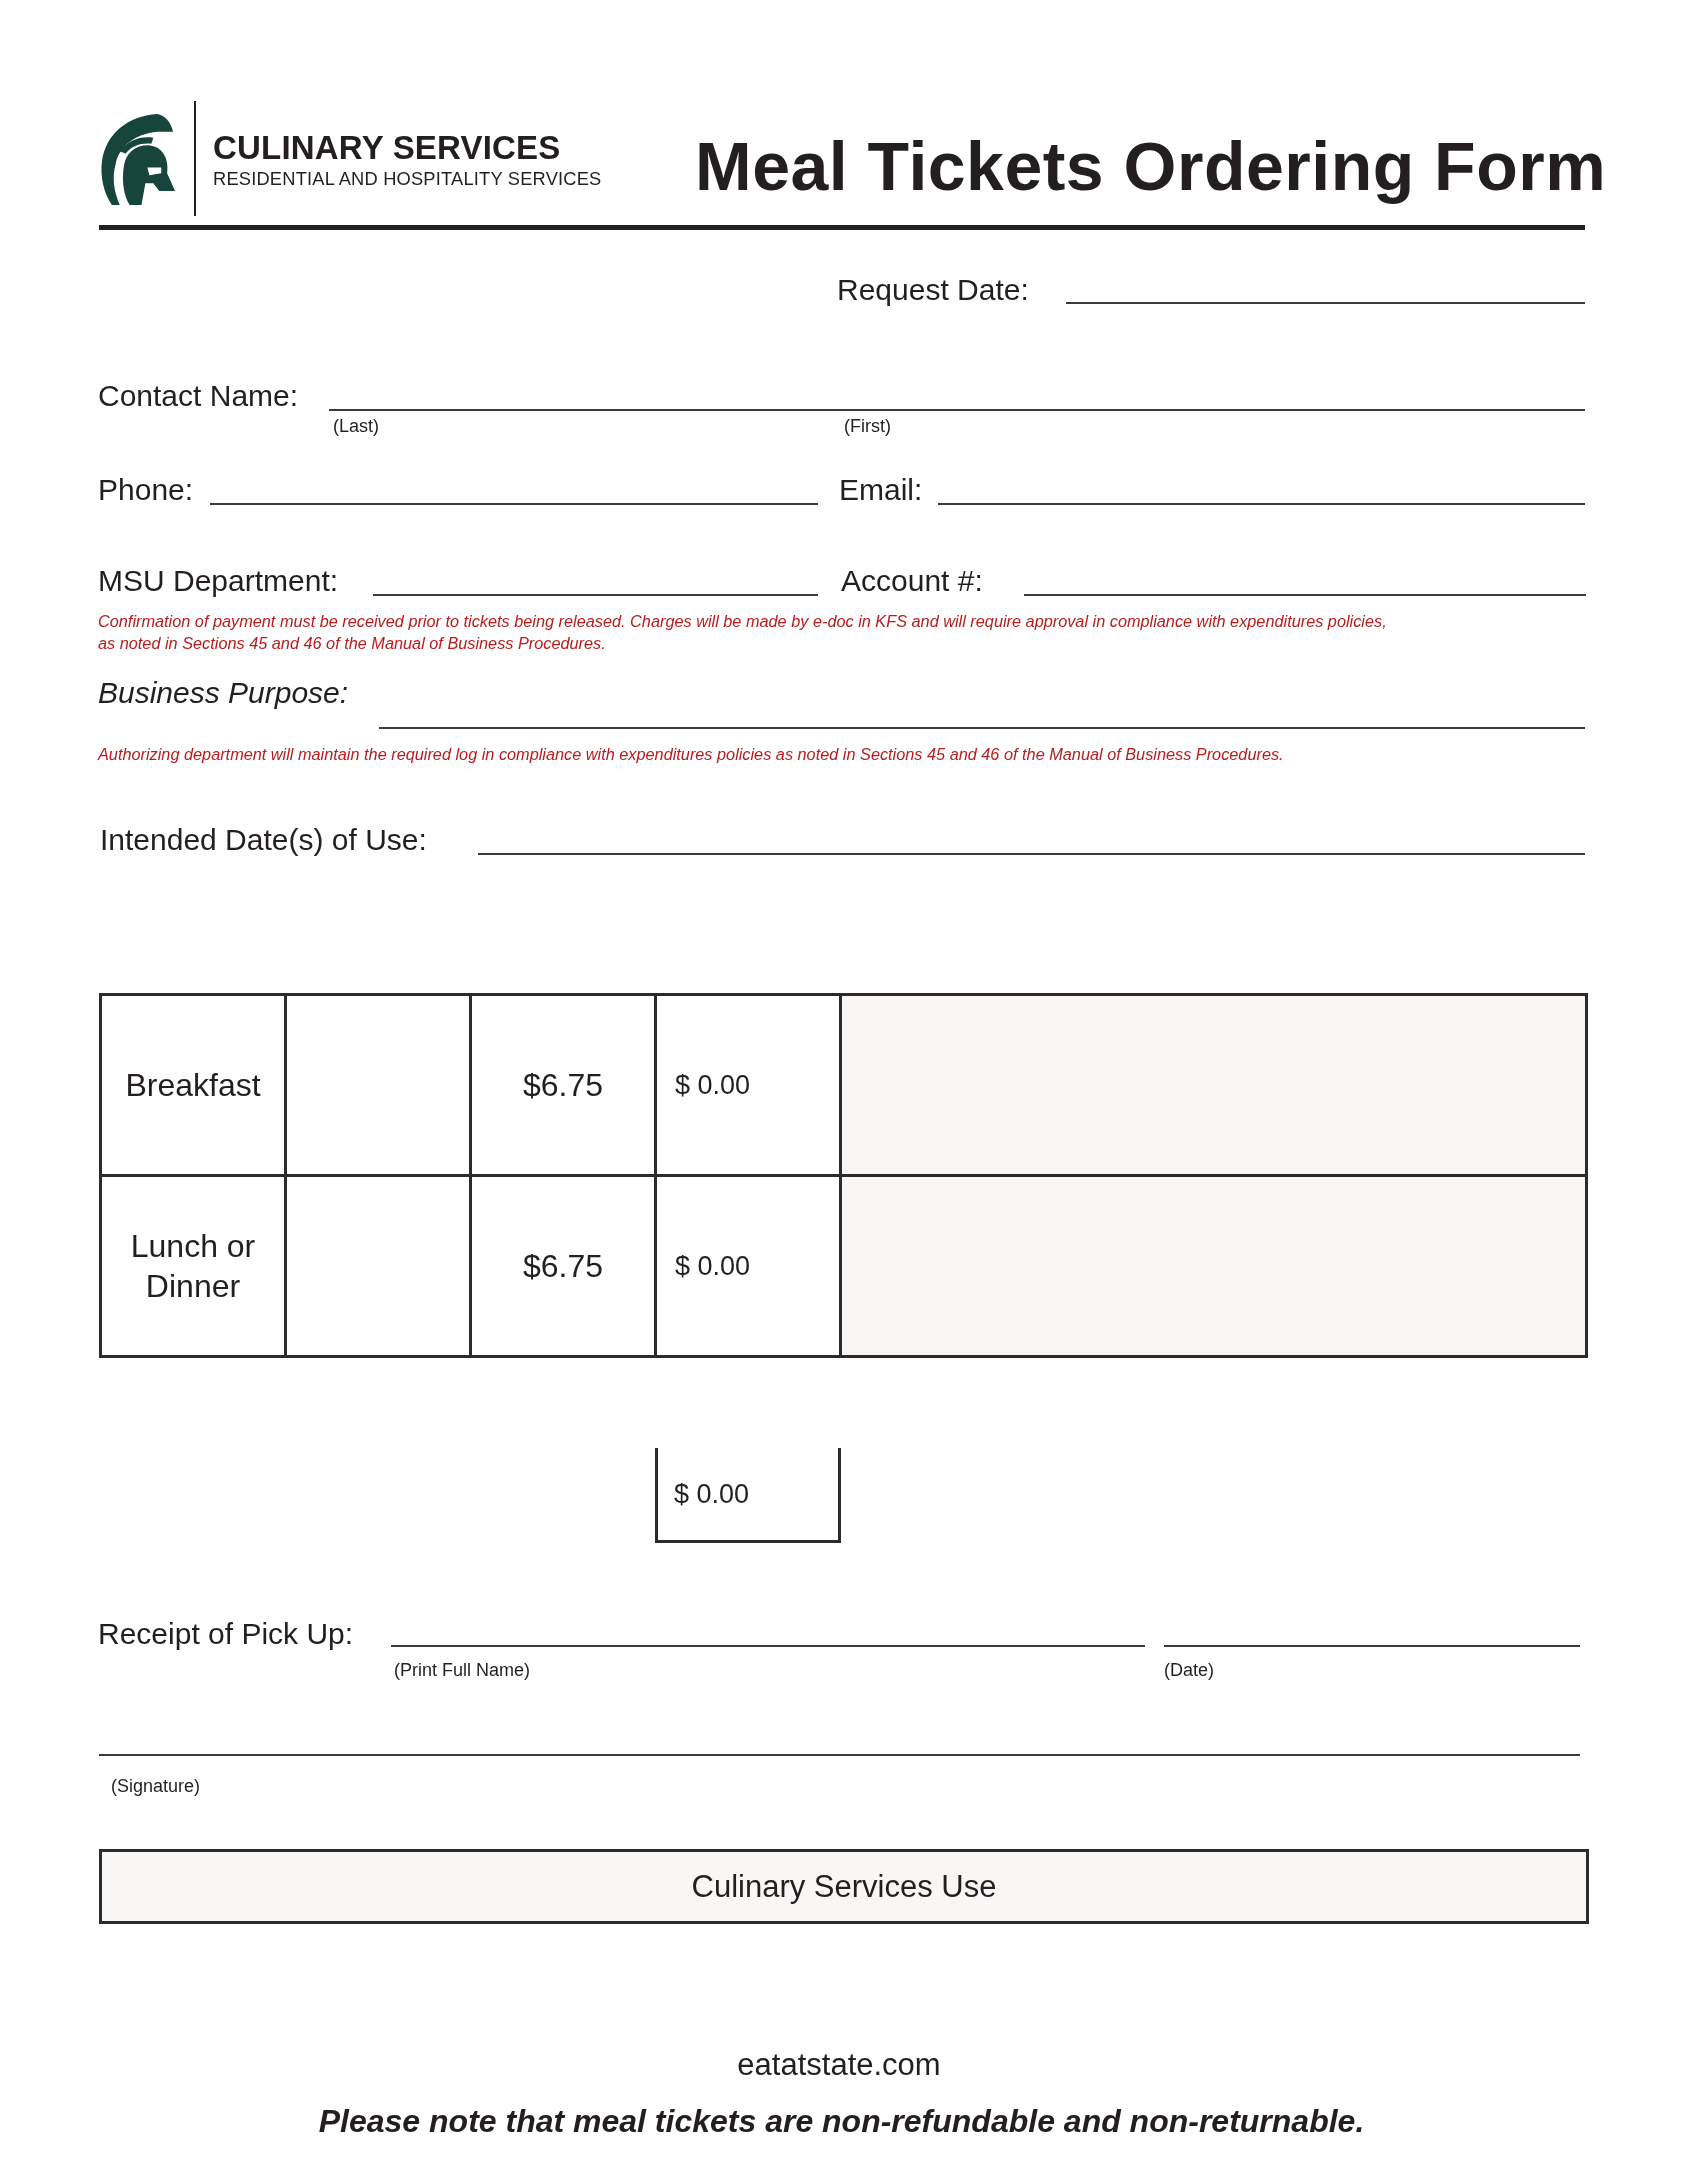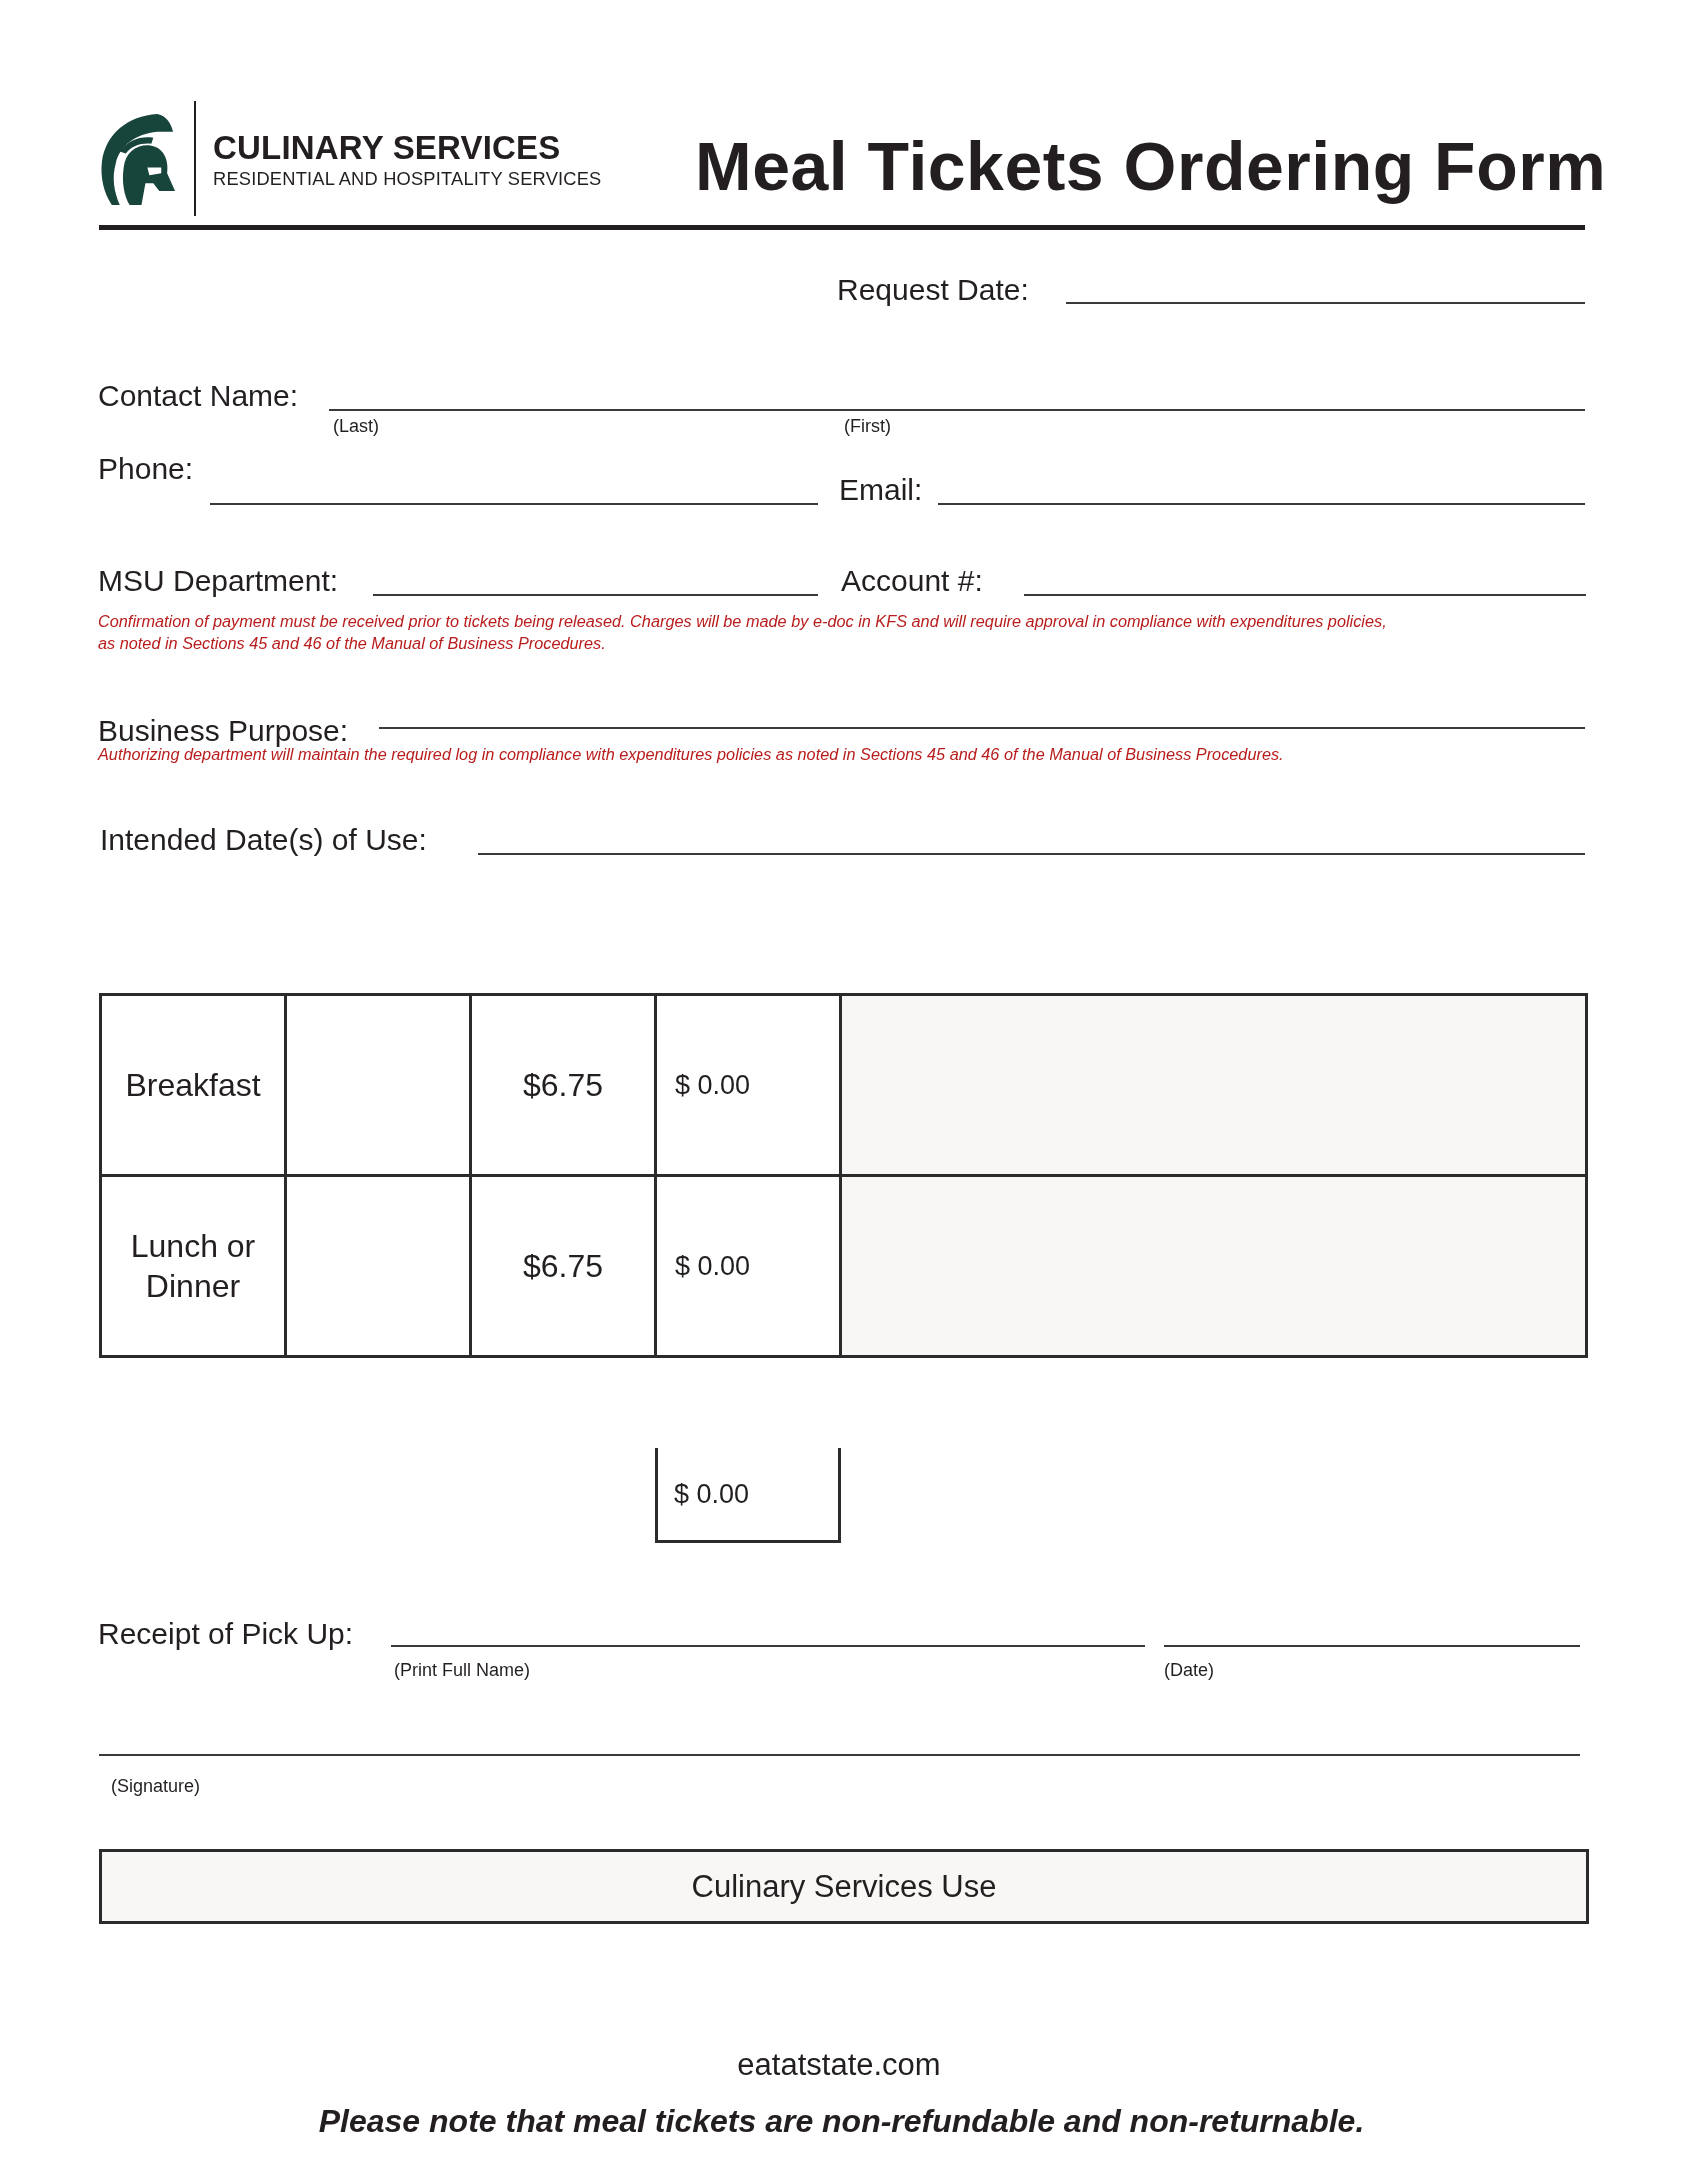--- a/index.html
+++ b/index.html
@@ -55,33 +55,33 @@
 <div class="abs rule"></div>
 
 <div class="abs lbl" style="left:837px; top:273px;">Request  Date:</div>
 <div class="abs line" style="left:1066px; top:302px; width:519px;"></div>
 
 <div class="abs lbl" style="left:98px; top:379px;">Contact Name:</div>
 <div class="abs line" style="left:329px; top:409px; width:1256px;"></div>
 <div class="abs hint" style="left:333px; top:416px;">(Last)</div>
 <div class="abs hint" style="left:844px; top:416px;">(First)</div>
 
-<div class="abs lbl" style="left:98px; top:452px;">Phone:</div>
+<div class="abs lbl" style="left:98px; top:473px;">Phone:</div>
 <div class="abs line" style="left:210px; top:503px; width:608px;"></div>
 <div class="abs lbl" style="left:839px; top:473px;">Email:</div>
 <div class="abs line" style="left:938px; top:503px; width:647px;"></div>
 
 <div class="abs lbl" style="left:98px; top:564px;">MSU Department:</div>
 <div class="abs line" style="left:373px; top:594px; width:445px;"></div>
 <div class="abs lbl" style="left:841px; top:564px;">Account  #:</div>
 <div class="abs line" style="left:1024px; top:594px; width:562px;"></div>
 <div class="abs note" style="left:98px; top:610px;">Confirmation of payment must be received prior to tickets being released. Charges will be made by e-doc in KFS and will require approval in compliance with expenditures policies,</div>
 <div class="abs note" style="left:98px; top:632px;">as noted in Sections 45 and 46 of the Manual of Business Procedures.</div>
 
-<div class="abs lbl" style="left:98px; top:714px;">Business Purpose:</div>
+<div class="abs lbl" style="left:98px; top:676px;font-style:italic;">Business Purpose:</div>
 <div class="abs line" style="left:379px; top:727px; width:1206px;"></div>
 <div class="abs note" style="left:98px; top:743px;">Authorizing department will maintain the required log in compliance with expenditures policies as noted in Sections 45 and 46 of the Manual of Business Procedures.</div>
 
 <div class="abs lbl" style="left:100px; top:823px;">Intended Date(s) of Use:</div>
 <div class="abs line" style="left:478px; top:853px; width:1107px;"></div>
 
 <table class="abs tbl">
   <colgroup>
     <col style="width:185px">
       <col style="width:185px">

